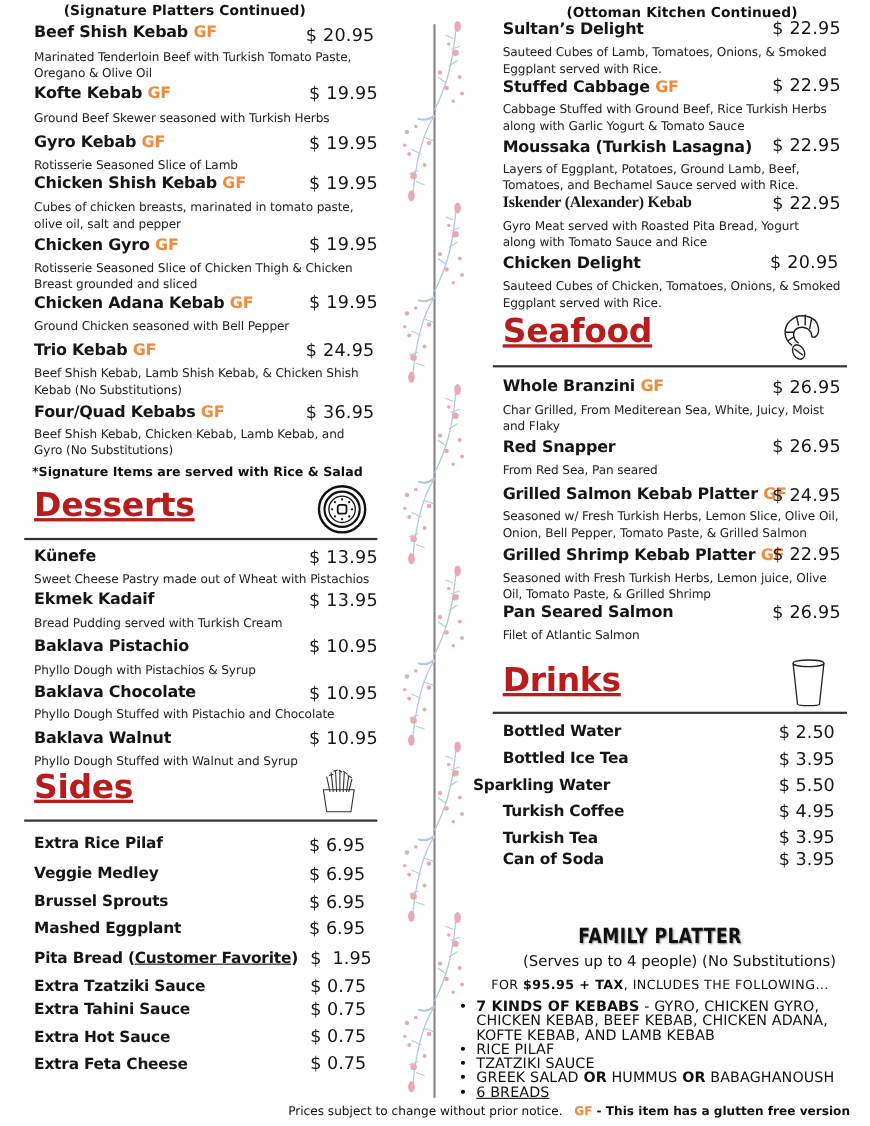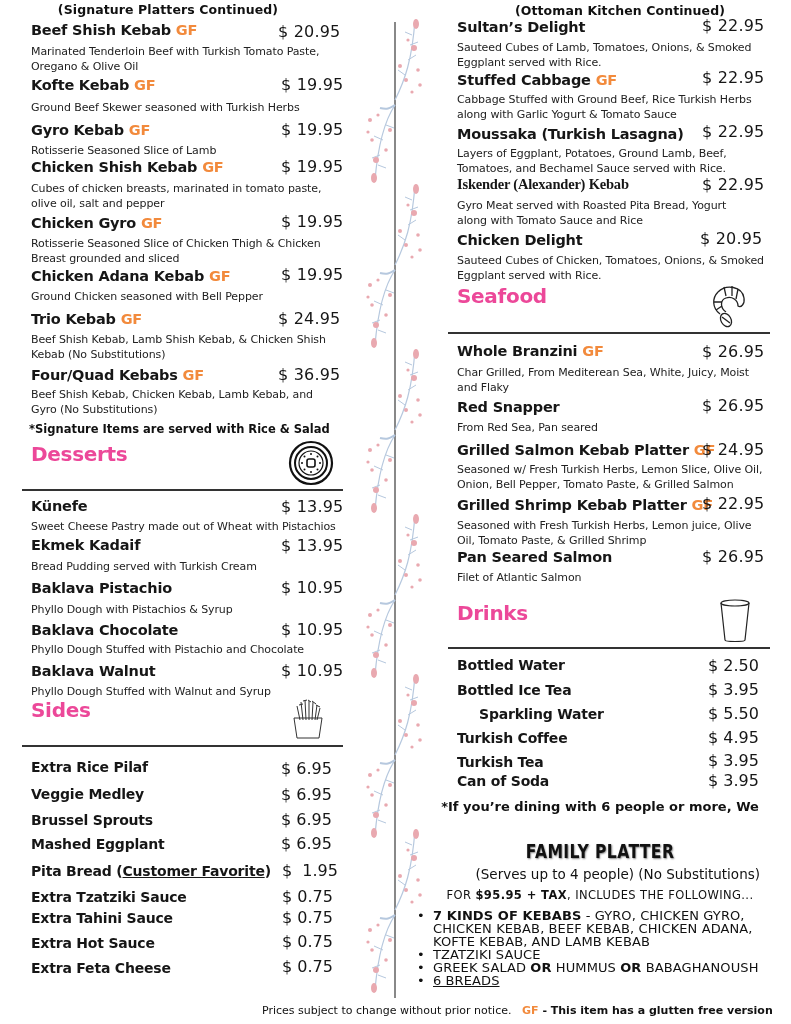--- a/index.html
+++ b/index.html
@@ -4,21 +4,21 @@
 <style>
   * { box-sizing: border-box; margin: 0; padding: 0; }
   html, body { width: 791px; height: 1024px; background: #ffffff; overflow: hidden; }
   body { position: relative; font-family: "DejaVu Sans", sans-serif; color: #111; }
   .abs { position: absolute; }
   .cont-title { font-weight: bold; font-size: 12.5px; text-align: center; letter-spacing: 0.1px; }
   .item-name { font-size: 14.5px; font-weight: bold; letter-spacing: -0.2px; white-space: nowrap; color: #161616; }
   .item-price { font-size: 16px; font-weight: 500; letter-spacing: 0.2px; white-space: nowrap; color: #161616; }
   .gf { color: #f28a3c; font-weight: bold; }
   .desc { font-size: 11px; line-height: 14.5px; color: #222; letter-spacing: -0.1px; }
-  .section-title { font-size: 20px; font-weight: bold; letter-spacing: -0.3px; color: #ec4899; }
+  .section-title { font-size: 30px; font-weight: bold; letter-spacing: -0.3px; color: #b91c1c; text-decoration: underline; }
   .hr { height: 1.5px; background: #333; }
   .vline { width: 2px; background: #888; }
   .note { font-size: 11.5px; font-weight: bold; }
   .side-name { font-size: 14px; font-weight: bold; letter-spacing: -0.2px; color: #161616; white-space: nowrap; }
   .side-price { font-size: 16px; font-weight: 500; color: #161616; white-space: nowrap; }
   .gratuity { font-size: 13px; font-weight: bold; text-align: center; line-height: 20px; }
   .family-title { font-family: "DejaVu Sans", sans-serif; font-size: 19px; font-weight: bold; letter-spacing: 0.5px; transform: scaleX(0.82); transform-origin: center; text-align: center; text-shadow: 1px 1px 2px #888; }
   .serves { font-size: 13.5px; text-align: right; }
   .for-line { font-size: 11.5px; text-align: center; letter-spacing: 0.4px; }
   .fam-list { font-size: 13px; line-height: 13px; letter-spacing: 0.1px; list-style: none; }
@@ -265,45 +265,45 @@
 </div>
 <div class="abs hr" style="left:448px; top:647px; width:322px;"></div>
 
 <div>
   <div class="abs side-name" style="left:457px; top:657px;">Bottled Water</div>
   <div class="abs side-price" style="left:708px; top:656px;">$ 2.50</div>
 
   <div class="abs side-name" style="left:457px; top:682px;">Bottled Ice Tea</div>
   <div class="abs side-price" style="left:708px; top:680px;">$ 3.95</div>
 
-  <div class="abs side-name" style="left:479px; top:706px;">Sparkling Water</div>
+  <div class="abs side-name" style="left:430px; top:706px;">Sparkling Water</div>
   <div class="abs side-price" style="left:708px; top:704px;">$ 5.50</div>
 
   <div class="abs side-name" style="left:457px; top:730px;">Turkish Coffee</div>
   <div class="abs side-price" style="left:708px; top:728px;">$ 4.95</div>
 
   <div class="abs side-name" style="left:457px; top:754px;">Turkish Tea</div>
   <div class="abs side-price" style="left:708px; top:751px;">$ 3.95</div>
 
   <div class="abs side-name" style="left:457px; top:773px;">Can of Soda</div>
   <div class="abs side-price" style="left:708px; top:771px;">$ 3.95</div>
 </div>
 
 <div class="abs gratuity" style="left:420px; top:797px; width:360px;">
-  <div>*If you’re dining with 6 people or more, We</div>
 </div>
 
 <div class="abs family-title" style="left:460px; top:840px; width:280px;">FAMILY PLATTER</div>
 <div class="abs serves" style="left:440px; top:866px; width:320px;">(Serves up to 4 people) (No Substitutions)</div>
 <div class="abs for-line" style="left:420px; top:888px; width:360px;">
   <span>FOR </span><b>$95.95 + TAX</b><span>, INCLUDES THE FOLLOWING...</span>
 </div>
 
 <ul class="abs fam-list" style="left:413px; top:909px; width:370px;">
   <li><b>7 KINDS OF KEBABS</b><span> - GYRO, CHICKEN GYRO, CHICKEN KEBAB, BEEF KEBAB, CHICKEN ADANA, KOFTE KEBAB, AND LAMB KEBAB</span></li>
+  <li><span>RICE PILAF</span></li>
   <li><span>TZATZIKI SAUCE</span></li>
   <li><span>GREEK SALAD </span><b>OR</b><span> HUMMUS </span><b>OR</b><span> BABAGHANOUSH</span></li>
   <li><span style="text-decoration:underline;">6 BREADS</span></li>
 </ul>
 
 <div class="abs footer" style="left:262px; top:1004px;">
   <span>Prices subject to change without prior notice.</span>&nbsp;&nbsp;&nbsp;<span class="gf">GF</span><b> - This item has a glutten free version</b>
 </div>
 
 </body></html>

